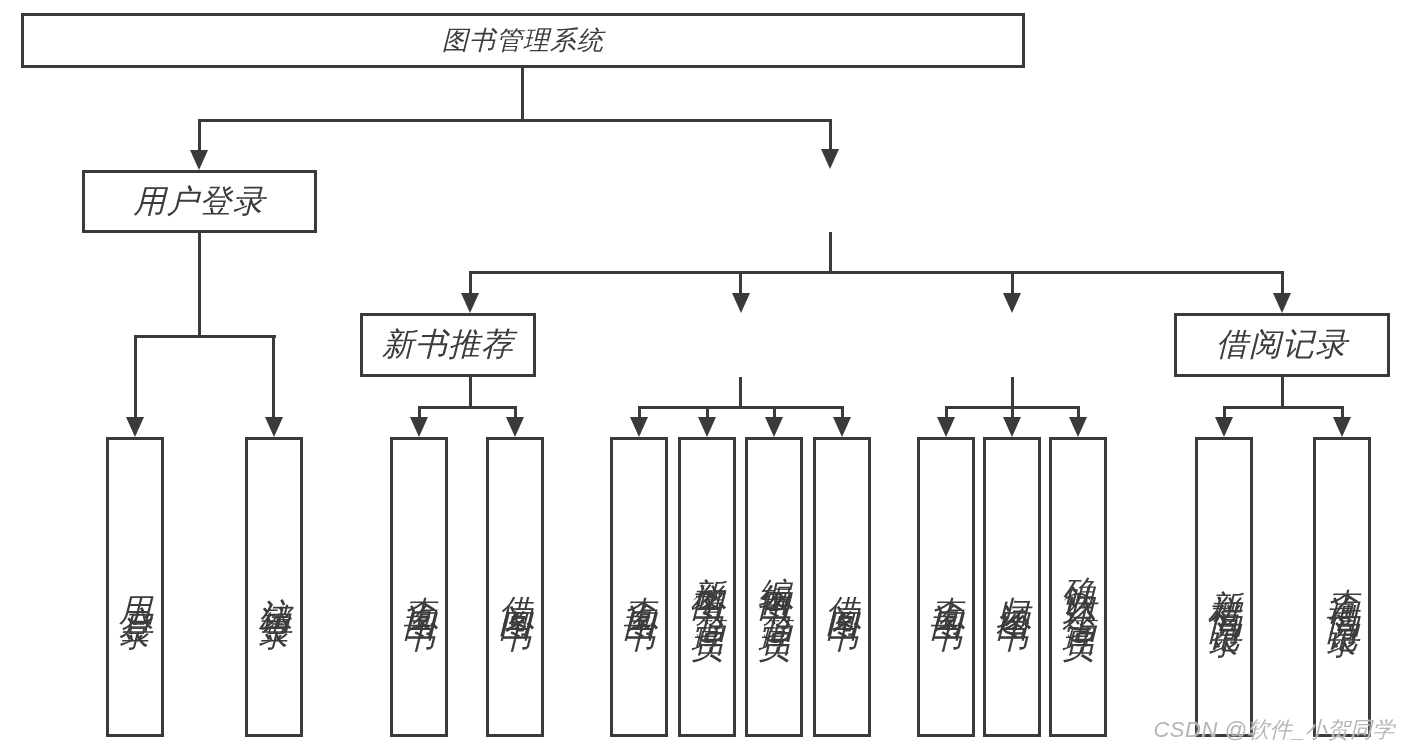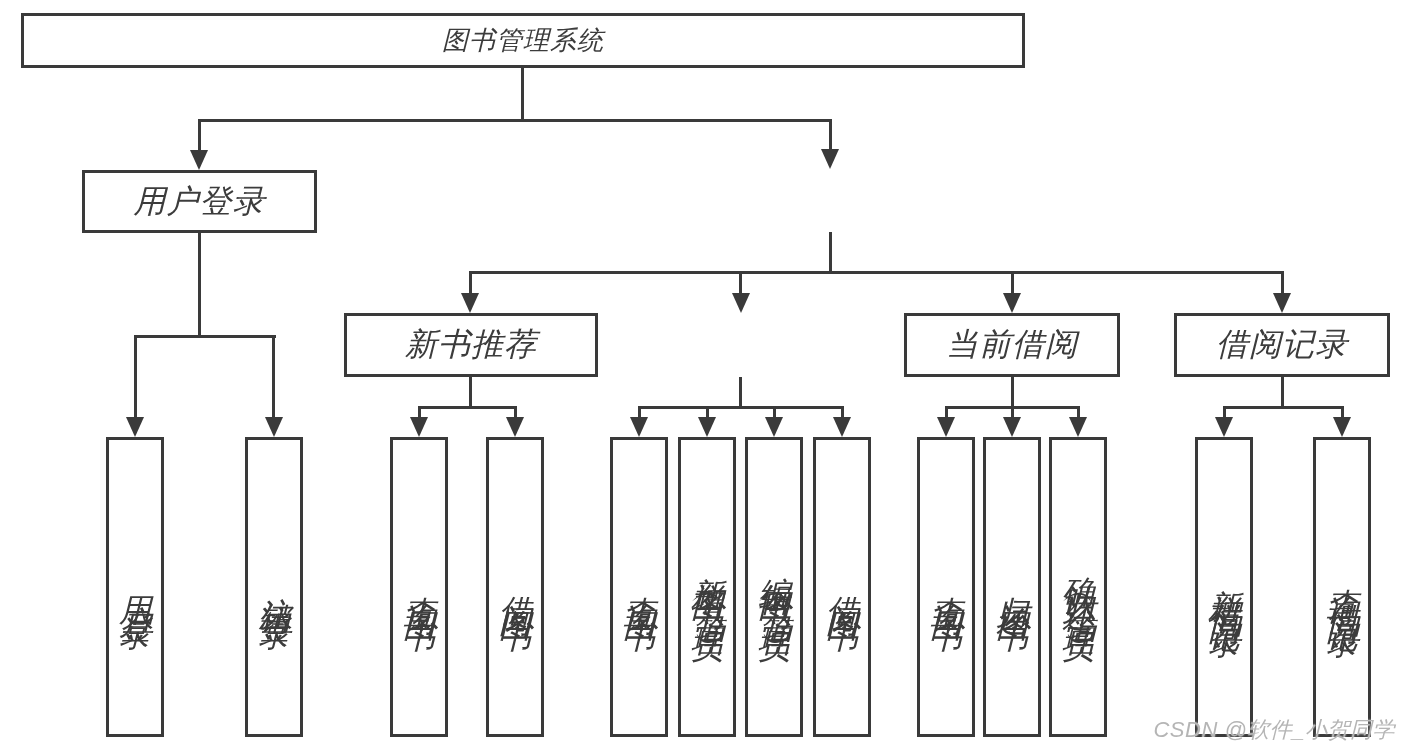--- a/index.html
+++ b/index.html
@@ -32,22 +32,21 @@
 </style>
 </head>
 <body>
 
 <div class="canvas">
 
   <div class="node root" style="left:21px;top:13px;width:1004px;height:55px">图书管理系统</div>
 
   <div class="node" style="left:82px;top:170px;width:235px;height:63px">用户登录</div>
 
-  <div class="node" style="left:344px;top:313px;width:254px;height:64px">新书推荐</div>
-  <div class="node" style="left:904px;top:313px;width:216px;height:64px">当前借阅</div>
+  <div class="node" style="left:360px;top:313px;width:176px;height:64px">新书推荐</div>
   <div class="node" style="left:1174px;top:313px;width:216px;height:64px">借阅记录</div>
 
   <div class="node" style="left:106px;top:437px;width:58px;height:300px">
     <span class="vtext">用户登录</span>
   </div>
   <div class="node" style="left:245px;top:437px;width:58px;height:300px">
     <span class="vtext">注销登录</span>
   </div>
 
   <div class="node" style="left:390px;top:437px;width:58px;height:300px">

